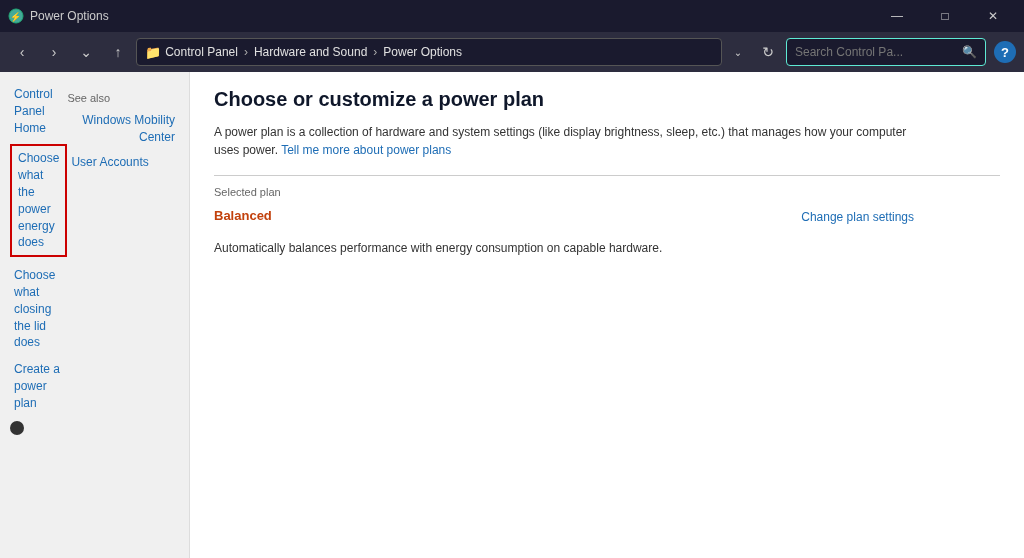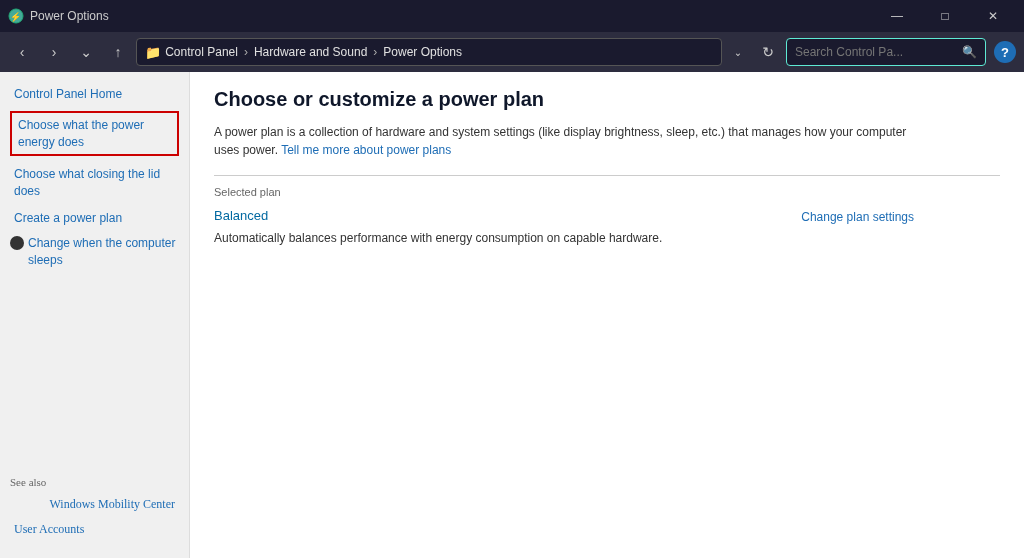--- a/index.html
+++ b/index.html
@@ -242,45 +242,45 @@
     }
     .plan-row {
       display: flex;
       align-items: flex-start;
       justify-content: space-between;
       max-width: 700px;
     }
     .plan-info {}
     .plan-name {
       font-size: 13px;
-      font-weight: 400;
-      color: #0369a1;
-      margin-bottom: 8px;
+      font-weight: 700;
+      color: #c2410c;
+      margin-bottom: 18px;
     }
     .plan-desc {
       font-size: 12px;
       color: #333;
     }
     .change-plan-link {
       color: #1e6db5;
       text-decoration: none;
       font-size: 12px;
       cursor: pointer;
       white-space: nowrap;
       margin-top: 2px;
     }
 
     
     .sidebar-wrapper {
       display: flex;
-      flex-direction: column;
+      flex-direction: row;
       height: 100%;
     }
     .sidebar-top { flex: 1; }
-    .sidebar-bottom { padding-top: 8px; font-family: Liberation Serif, serif; }
+    .sidebar-bottom { padding-top: 8px; }
   </style>
 </head>
 <body>
 
 <div class="title-bar">
   <div class="title-bar-icon">
     <svg width="16" height="16" viewBox="0 0 16 16">
       <circle cx="8" cy="8" r="7" fill="#4a9" stroke="#2a7" stroke-width="1"></circle>
       <text x="8" y="12" text-anchor="middle" font-size="9" fill="white">⚡</text>
     </svg>
@@ -325,21 +325,20 @@
         <a class="sidebar-link active-outlined">
           <span>Choose what the power energy does</span>
         </a>
 
         <a class="sidebar-link">Choose what closing the lid does</a>
 
         <a class="sidebar-link">Create a power plan</a>
 
         <div class="sidebar-link-with-icon">
           <div class="icon-circle" style="background:#333;"></div>
-          <a class="sidebar-link" style="margin-bottom:0; padding:0;">Change when the computer sleeps</a>
         </div>
       </div>
 
       <div class="sidebar-bottom">
         <div class="see-also-label">See also</div>
         <a class="sidebar-link" style="margin-bottom:4px;text-align:right;">Windows Mobility Center</a>
         <a class="sidebar-link">User Accounts</a>
       </div>
     </div>
   </div>

